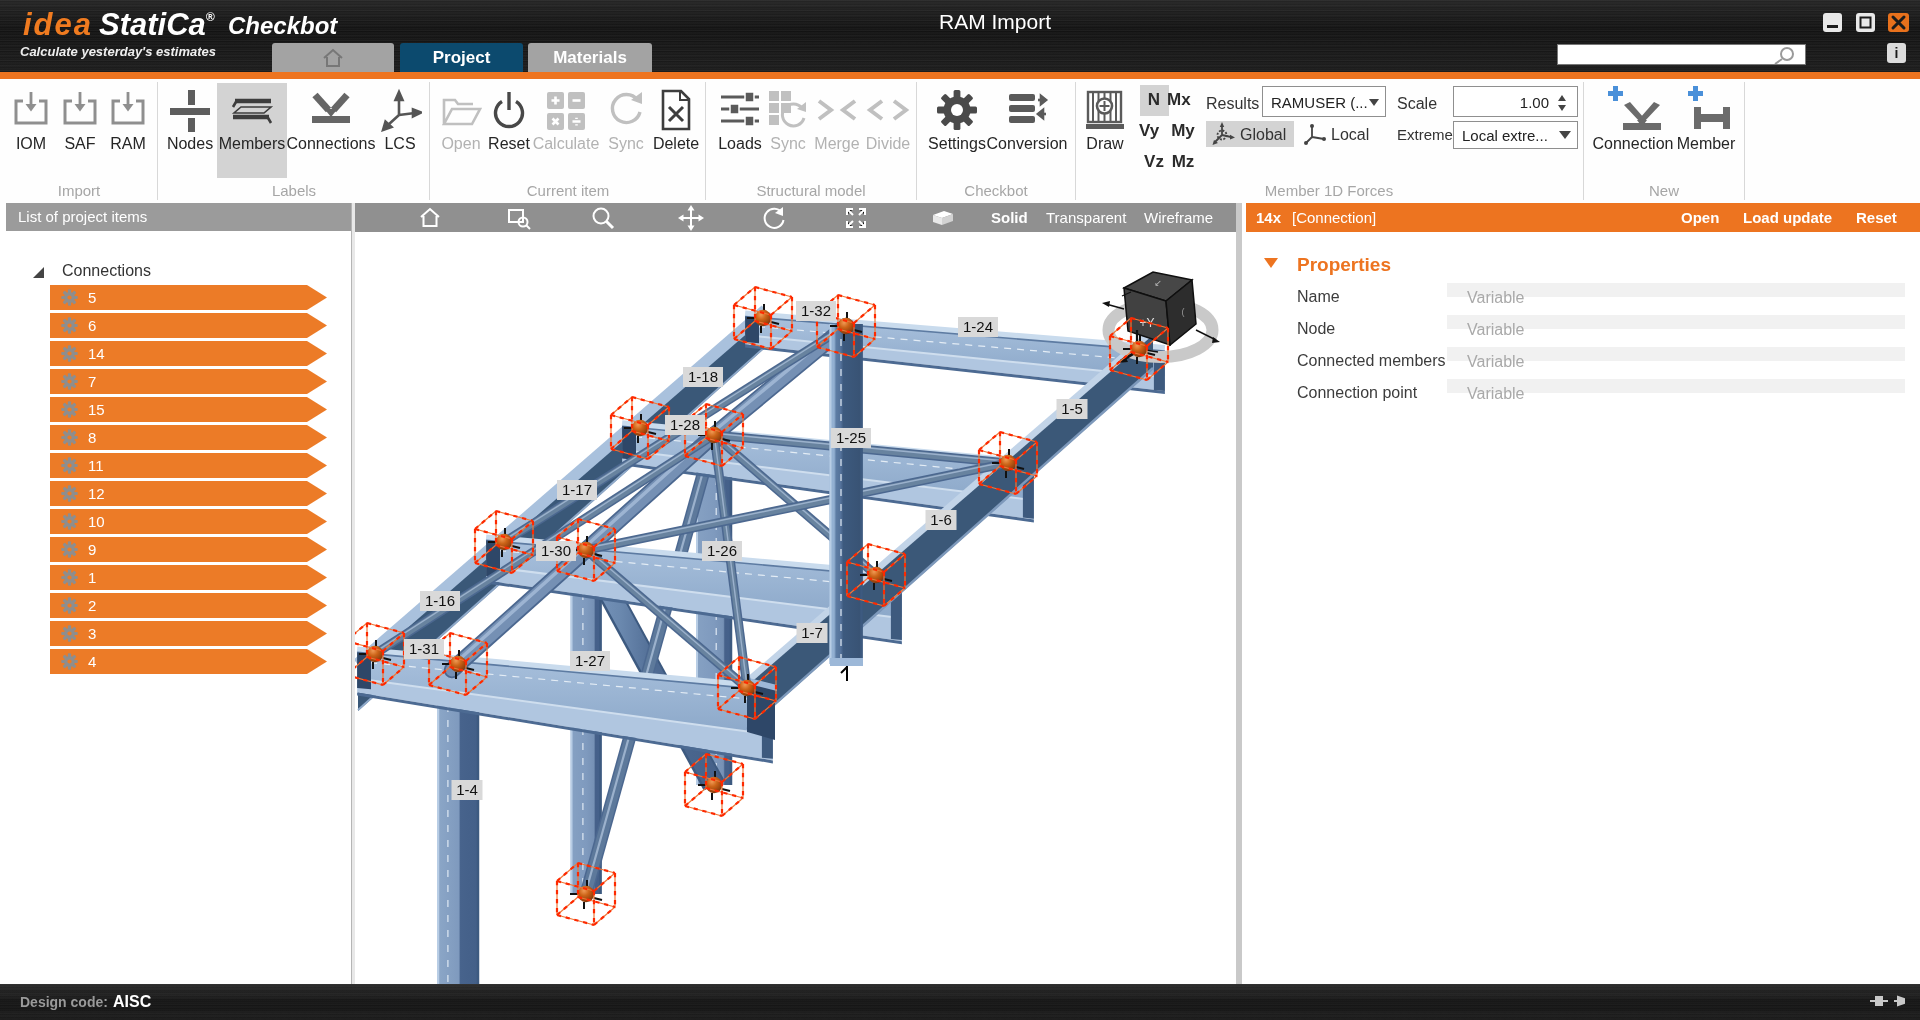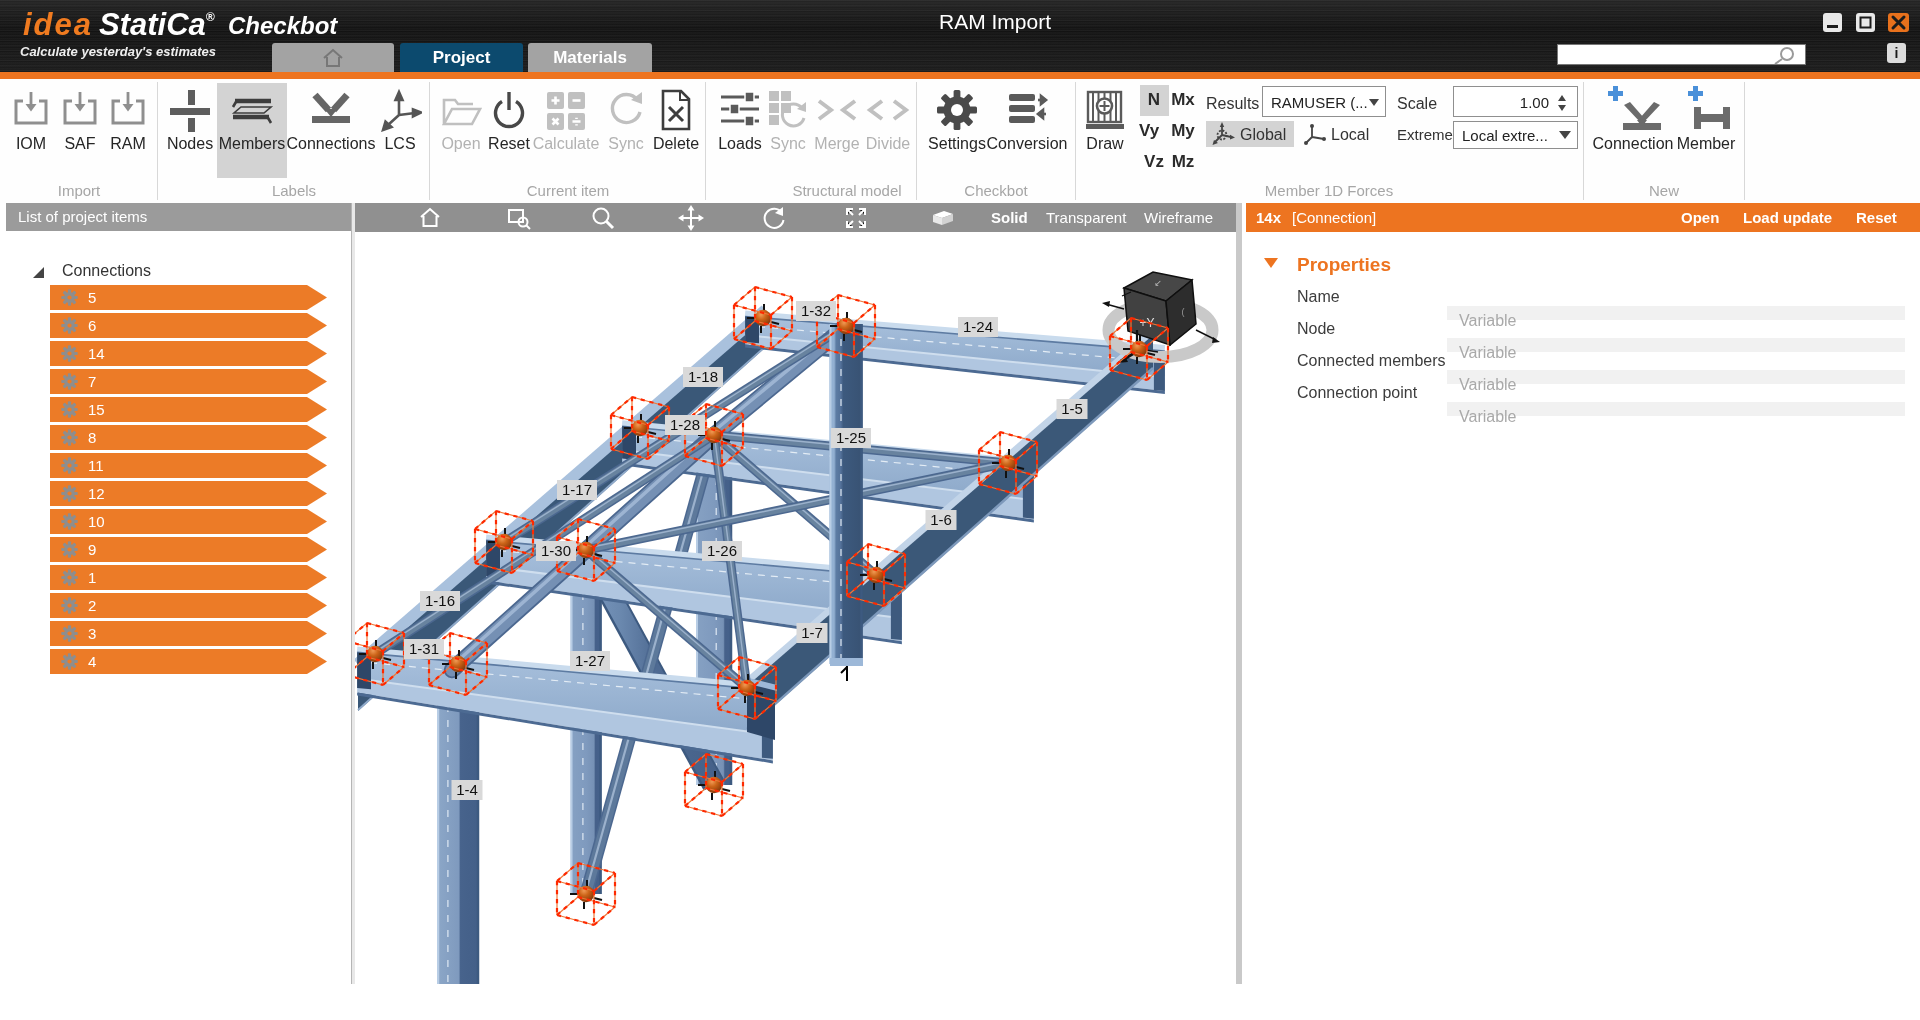--- a/index.html
+++ b/index.html
@@ -54,21 +54,21 @@
 
 #viewport { left:355px; top:203px; width:888px; height:781px; background:#fff; }
 #vp-toolbar { left:0px; top:0px; width:888px; height:29px; background:#909090; color:#fff; }
 .vpmode { position:absolute; top:0; height:29px; line-height:29px; font-size:15px; color:#fff; }
 #vp-border { left:1236px; top:203px; width:8px; height:781px; background:#c9c9c9; border-right:2px solid #fff;}
 
 
 #rpanel { left:1246px; top:203px; width:674px; height:781px; background:#fff; }
 #rpanel-h { left:0; top:0px; width:674px; height:29px; background:#ed7420; color:#fff; font-size:15px; line-height:29px; }
 .prow-label { position:absolute; left:51px; font-size:16px; color:#3c3c3c; }
-.prow-box { position:absolute; left:201px; width:458px; height:14px; background:#f1f1f1; color:#a9a9a9; font-size:16px; line-height:29px; padding-left:12px;margin-top:23px; }
+.prow-box { position:absolute; left:201px; width:458px; height:14px; background:#f1f1f1; color:#a9a9a9; font-size:16px; line-height:29px; padding-left:20px; }
 
 
 #statusbar { left:0; top:984px; width:1920px; height:36px;
   background:
     repeating-linear-gradient(180deg, rgba(255,255,255,0.08) 0px, rgba(0,0,0,0) 1px, rgba(70,70,70,0.3) 2px, rgba(0,0,0,0) 4px, rgba(130,130,130,0.15) 5px, rgba(0,0,0,0) 6px, rgba(40,40,40,0.4) 8px, rgba(0,0,0,0) 9px),
     linear-gradient(180deg,#2a2a2a,#111 55%,#1c1c1c);
   color:#b9b9b9; font-size:15px; }
 </style>
 </head>
 <body>
@@ -288,34 +288,34 @@
           <g fill="#6b6b6b" transform="translate(12,12)">
             <rect x="2" y="10" width="7" height="22"></rect>
             <rect x="31" y="10" width="7" height="22"></rect>
             <rect x="2" y="17" width="36" height="8"></rect>
           </g>
         </svg></div>
 <div class="rbtnlabel" style="left:1646px; width:120px;">Member</div>
 <div class="rgrouplabel" style="left:-31px; width:220px;">Import</div>
 <div class="rgrouplabel" style="left:184px; width:220px;">Labels</div>
 <div class="rgrouplabel" style="left:458px; width:220px;">Current item</div>
-<div class="rgrouplabel" style="left:737px; width:220px;">Structural model</div>
+<div class="rgrouplabel" style="left:701px; width:220px;">Structural model</div>
 <div class="rgrouplabel" style="left:886px; width:220px;">Checkbot</div>
 <div class="rgrouplabel" style="left:1219px; width:220px;">Member 1D Forces</div>
 <div class="rgrouplabel" style="left:1554px; width:220px;">New</div>
 <div class="vsep" style="left:157px;"></div>
 <div class="vsep" style="left:429px;"></div>
 <div class="vsep" style="left:705px;"></div>
 <div class="vsep" style="left:916px;"></div>
 <div class="vsep" style="left:1075px;"></div>
 <div class="vsep" style="left:1583px;"></div>
 <div class="vsep" style="left:1744px;"></div>
 <div class="pressed" style="left:1140px; top:6px; width:29px; height:31px;"></div>
 <div class="abs" style="left:1139px; top:11px; width:30px; text-align:center; font-size:17px; font-weight:bold; color:#2b2b2b;">N</div>
-<div class="abs" style="left:1167px; top:11px; width:32px; text-align:center; font-size:17px; font-weight:bold; color:#2b2b2b;">Mx</div>
+<div class="abs" style="left:1167px; top:11px; width:32px; text-align:left; font-size:17px; font-weight:bold; color:#2b2b2b;">Mx</div>
 <div class="abs" style="left:1139px; top:42px; width:30px; font-size:17px; font-weight:bold; color:#2b2b2b;">Vy</div>
 <div class="abs" style="left:1167px; top:42px; width:32px; text-align:center; font-size:17px; font-weight:bold; color:#2b2b2b;">My</div>
 <div class="abs" style="left:1139px; top:73px; width:30px; text-align:center; font-size:17px; font-weight:bold; color:#2b2b2b;">Vz</div>
 <div class="abs" style="left:1167px; top:73px; width:32px; text-align:center; font-size:17px; font-weight:bold; color:#2b2b2b;">Mz</div>
 <div class="abs" style="left:1206px; top:16px; font-size:16px; color:#333;">Results</div>
 <div class="abs" style="left:1262px; top:7px; width:124px; height:31px; border:1px solid #8f8f8f; background:#fff;">
         <div class="abs" style="left:8px; top:7px; font-size:15px; color:#222;">RAMUSER (...</div>
         <div class="abs" style="left:106px; top:12px; width:0; height:0; border:5px solid transparent; border-top:7px solid #444;"></div>
       </div>
 <div class="pressed" style="left:1206px; top:42px; width:88px; height:26px;"></div>
@@ -1255,13 +1255,24 @@
 <div class="prow-label" style="top:85px;">Name</div>
 <div class="prow-box" style="top:80px;">Variable</div>
 <div class="prow-label" style="top:117px;">Node</div>
 <div class="prow-box" style="top:112px;">Variable</div>
 <div class="prow-label" style="top:149px;">Connected members</div>
 <div class="prow-box" style="top:144px;">Variable</div>
 <div class="prow-label" style="top:181px;">Connection point</div>
 <div class="prow-box" style="top:176px;">Variable</div>
   </div>
 
+  <div id="statusbar" class="abs">
+    <div class="abs" style="left:20px; top:10px; color:#9a9a9a; font-size:14px; font-weight:bold;">Design code:</div>
+    <div class="abs" style="left:113px; top:9px; color:#fff; font-weight:bold; font-size:16px;">AISC</div>
+    <svg class="abs" style="left:1869px; top:8px;" width="40" height="18" viewBox="0 0 40 18">
+      <g stroke="#c8c8c8" stroke-width="2" fill="none">
+        <path d="M1 9 h6 M14 9 h5 M25 9 h4"></path>
+        <path d="M7 5 h6 v8 h-6 z" fill="#c8c8c8"></path>
+        <path d="M29 5 v8 l6 -2 v-4 z" fill="#c8c8c8"></path>
+      </g>
+    </svg>
+  </div>
 </div>
 
 </body></html>

